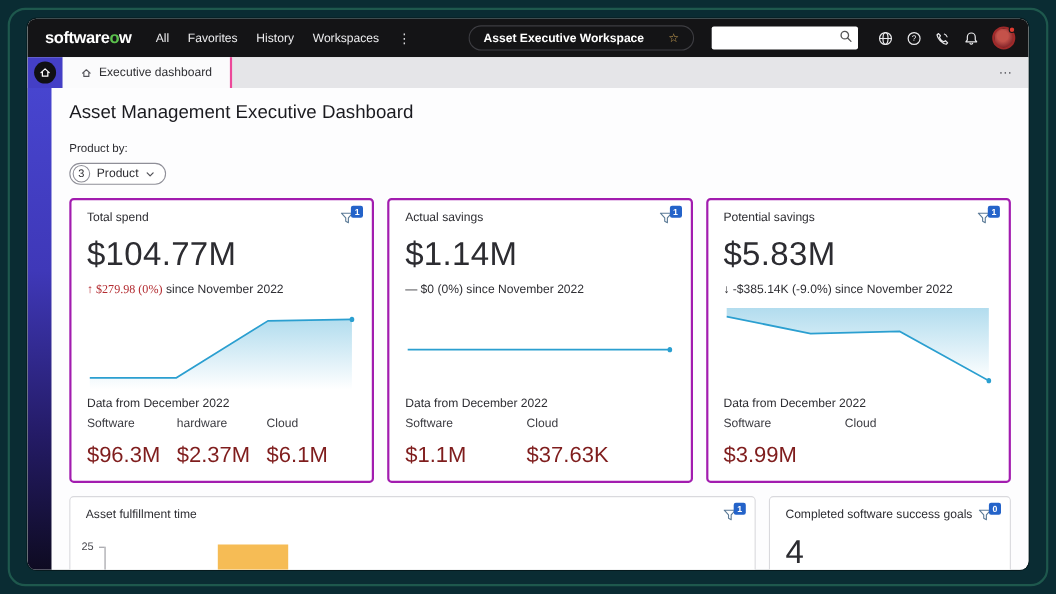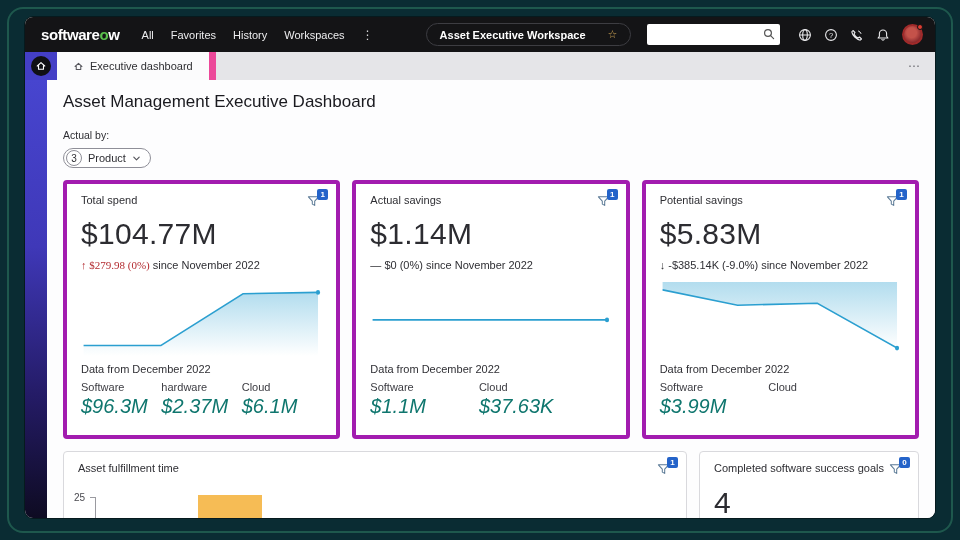--- a/index.html
+++ b/index.html
@@ -27,54 +27,54 @@
   .nav-icon { width:23px; height:23px; display:flex; align-items:center; justify-content:center; cursor:pointer; margin-left:3px; }
   .nav-icon svg { display:block; }
   .avatar { width:21px; height:21px; border-radius:50%; margin-left:8px; position:relative; cursor:pointer;
             background:radial-gradient(circle at 45% 40%, #c4524a 0 35%, #6e1620 90%); border:2px solid #a02a2a; }
   .avatar .dot { position:absolute; top:-2px; right:-2px; width:6px; height:6px; border-radius:50%; background:#e03c31; border:1px solid #141416; }
 
   
   .tabrow { height:28px; background:#e5e5e8; display:flex; align-items:stretch; flex:0 0 auto; }
   .home-sq { width:32px; background:#443fc6; display:flex; align-items:center; justify-content:center; cursor:pointer; }
   .home-circle { width:20px; height:20px; border-radius:50%; background:#101014; display:flex; align-items:center; justify-content:center; }
-  .tab-active { background:#fbfbfc; display:flex; align-items:center; gap:6px; padding:0 16px; font-size:11px; color:#2f2f33; border-right:7px solid #ec4899; cursor:pointer; }
+  .tab-active { background:#fbfbfc; display:flex; align-items:center; gap:6px; padding:0 16px; font-size:11px; color:#2f2f33; border-right:2px solid #ec4899; cursor:pointer; }
   .tab-more { margin-left:auto; padding:0 14px; display:flex; align-items:center; color:#6a6a70; font-size:12px; letter-spacing:1px; cursor:pointer; }
 
   
   .body-row { flex:1; display:flex; min-height:0; }
   .rail { width:22px; flex:0 0 auto; background:linear-gradient(180deg,#4745cf 0%,#3f38b8 38%,#241b66 72%,#0e0b22 100%); }
   .main { flex:1; background:#fdfdfe; padding:10px 16px 0 16px; overflow:hidden; }
 
   .page-title { font-size:17px; font-weight:normal; color:#1a1a1f; margin-top:2px; }
   .filter-label { font-size:10.5px; color:#2e2e33; margin-top:17px; }
   .filter-chip { display:inline-flex; align-items:center; gap:6px; border:1px solid #8f8f98; border-radius:11px;
                  padding:1px 9px 1px 2px; margin-top:7px; cursor:pointer; background:#fff; }
   .chip-count { width:16px; height:16px; border:1px solid #8f8f98; border-radius:50%; font-size:10px; color:#2e2e33;
                 display:flex; align-items:center; justify-content:center; background:#fff; }
   .chip-label { font-size:11px; color:#2e2e33; }
   .chip-chevron svg { display:block; }
 
   .cards-row { display:flex; gap:12px; margin-top:12px; }
-  .kpi-card { flex:1; background:#fff; border:4px solid #a21caf; border-radius:4px; padding:10px 14px 12px; position:relative; height:259px; }
+  .kpi-card { flex:1; background:#fff; border:2px solid #a21caf; border-radius:4px; padding:10px 14px 12px; position:relative; height:259px; }
   .card-head { display:flex; justify-content:space-between; align-items:flex-start; }
   .card-title { font-size:11px; color:#2e2e33; }
   .funnel-wrap { position:relative; width:15px; height:14px; cursor:pointer; }
   .funnel-badge { position:absolute; top:-5px; right:-6px; min-width:11px; height:11px; background:#2463c9; color:#fff;
                   font-size:8px; font-weight:bold; border-radius:2px; display:flex; align-items:center; justify-content:center; padding:0 2px; }
   .kpi-value { font-size:30px; font-weight:300; color:#2c2c31; margin-top:9px; letter-spacing:0.3px; }
   .kpi-delta { font-size:11px; color:#2f2f34; margin-top:8px; white-space:nowrap; }
   .kpi-delta .red { color:#b32b30;font-family:Liberation Serif, serif; }
   .spark { width:100%; height:74px; margin-top:11px; display:block; }
   .data-note { font-size:11px; color:#2f2f34; margin-top:7px; }
   .stats { display:flex; margin-top:6px; }
   .stat { width:33.3%; }
   .stats.two .stat { width:45%; }
   .stat-label { font-size:11px; color:#3c3c42; }
-  .stat-value { font-size:20px; font-weight:300; color:#0f766e; margin-top:2px;font-style:italic; }
+  .stat-value { font-size:20px; font-weight:300; color:#7f1d1d; margin-top:12px; }
 
   .row2 { display:flex; gap:12px; margin-top:12px; height:110px; }
   .wide-card { flex:1; background:#fff; border:1px solid #d9d9dd; border-radius:4px; padding:10px 14px; position:relative; }
   .narrow-card { width:220px; flex:0 0 auto; background:#fff; border:1px solid #d9d9dd; border-radius:4px; padding:10px 14px; position:relative; }
   .axis-tick-label { position:absolute; left:10px; top:40px; font-size:10px; color:#4a4a50; }
   .axis-tick { position:absolute; left:26px; top:45px; width:5px; height:1px; background:#9a9aa0; }
   .axis-line { position:absolute; left:31px; top:45px; width:1px; height:70px; background:#9a9aa0; }
   .orange-bar { position:absolute; left:134px; top:43px; width:64px; height:70px; background:#f6bc55; }
   .goal-value { font-size:30px; font-weight:300; color:#2c2c31; margin-top:10px; }
 </style>
@@ -151,21 +151,21 @@
       <span>Executive dashboard</span>
     </div>
     <div class="tab-more">⋯</div>
   </div>
 
   <div class="body-row">
     <div class="rail"></div>
     <div class="main">
 
       <div class="page-title">Asset Management Executive Dashboard</div>
-      <div class="filter-label">Actual by:</div>
+      <div class="filter-label">Product by:</div>
       <div class="filter-chip">
         <span class="chip-count">3</span>
         <span class="chip-label">Product</span>
         <span class="chip-chevron">
           <svg width="9" height="9" viewBox="0 0 10 10">
               <path d="M2 3.5 L5 6.5 L8 3.5" fill="none" stroke="#55555b" stroke-width="1.3" stroke-linecap="round" stroke-linejoin="round"></path>
             </svg>
         </span>
       </div>
 

